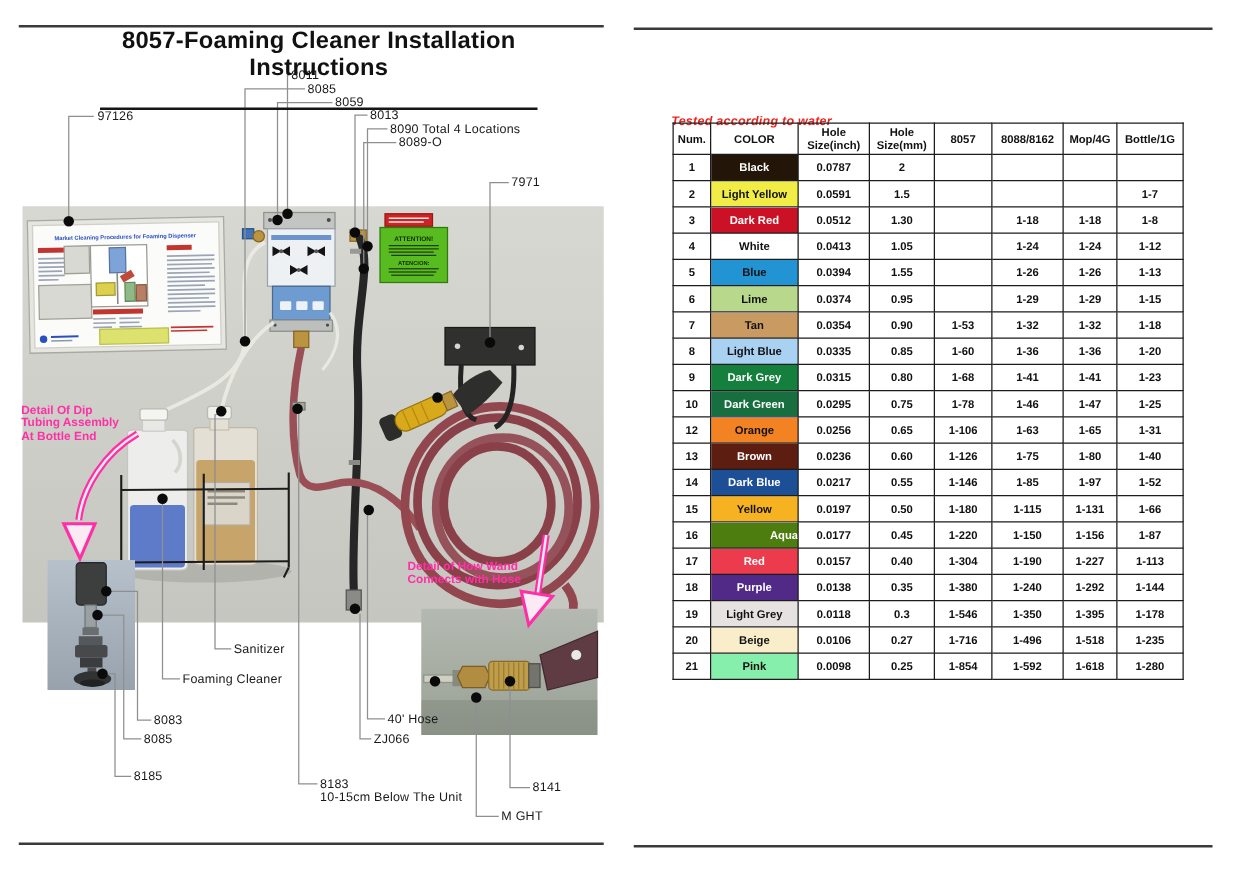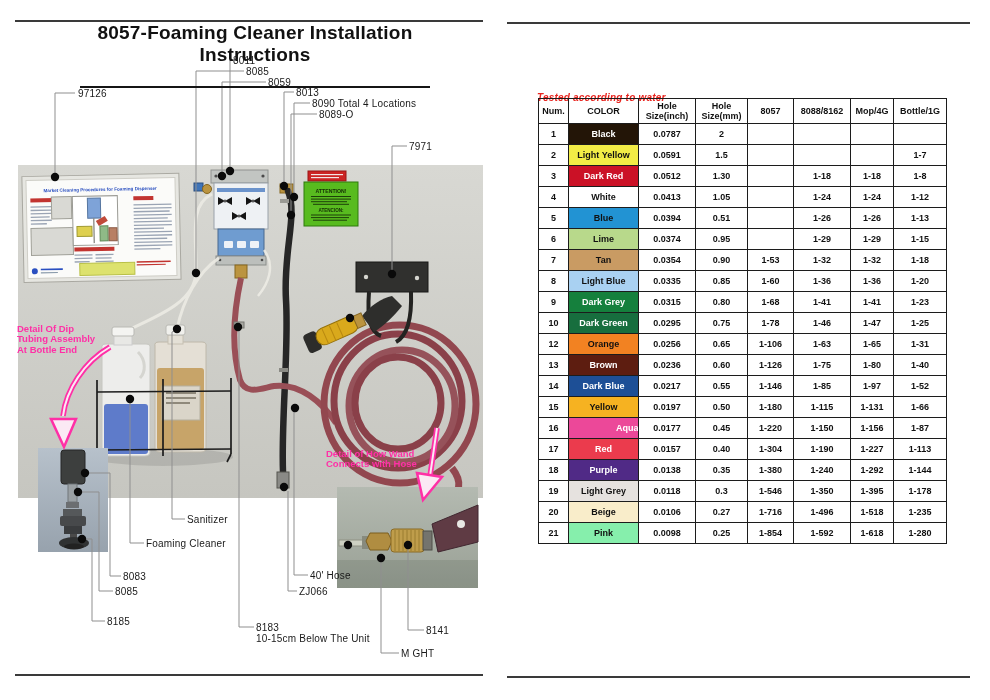--- a/index.html
+++ b/index.html
@@ -417,21 +417,21 @@
         <td>1.05</td>
         <td></td>
         <td>1-24</td>
         <td>1-24</td>
         <td>1-12</td>
       </tr>
       <tr>
         <td>5</td>
         <td style="background: rgb(34, 147, 211); color: rgb(17, 17, 17);">Blue</td>
         <td>0.0394</td>
-        <td>0.51</td>
+        <td>1.55</td>
         <td></td>
         <td>1-26</td>
         <td>1-26</td>
         <td>1-13</td>
       </tr>
       <tr>
         <td>6</td>
         <td style="background: rgb(184, 217, 139); color: rgb(17, 17, 17);">Lime</td>
         <td>0.0374</td>
         <td>0.95</td>
@@ -515,21 +515,21 @@
         <td style="background: rgb(246, 178, 33); color: rgb(17, 17, 17);">Yellow</td>
         <td>0.0197</td>
         <td>0.50</td>
         <td>1-180</td>
         <td>1-115</td>
         <td>1-131</td>
         <td>1-66</td>
       </tr>
       <tr>
         <td>16</td>
-        <td style="background: #ec4899; color: rgb(255, 255, 255); padding-left: 47px;">Aqua</td>
+        <td style="background: #4d7c0f; color: rgb(255, 255, 255); padding-left: 47px;">Aqua</td>
         <td>0.0177</td>
         <td>0.45</td>
         <td>1-220</td>
         <td>1-150</td>
         <td>1-156</td>
         <td>1-87</td>
       </tr>
       <tr>
         <td>17</td>
         <td style="background: rgb(235, 59, 77); color: rgb(255, 255, 255);">Red</td>

